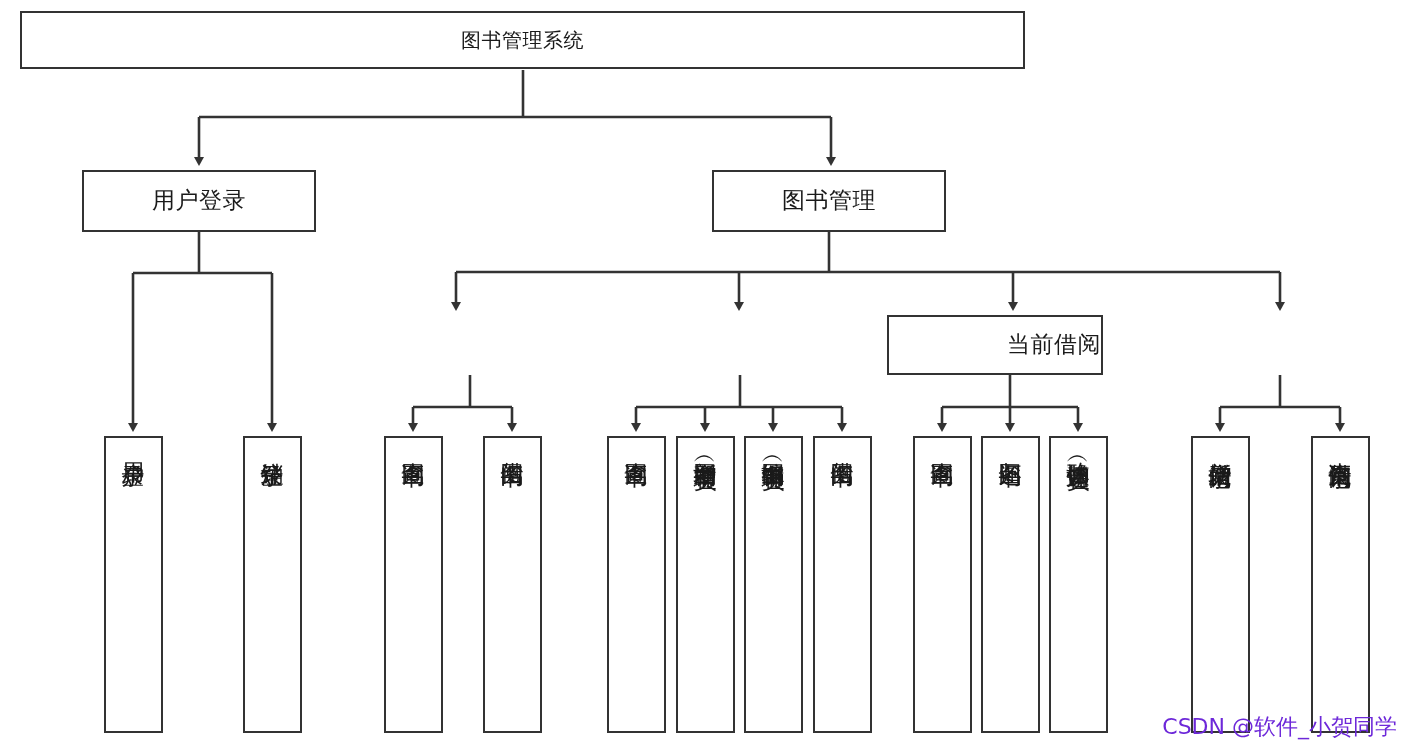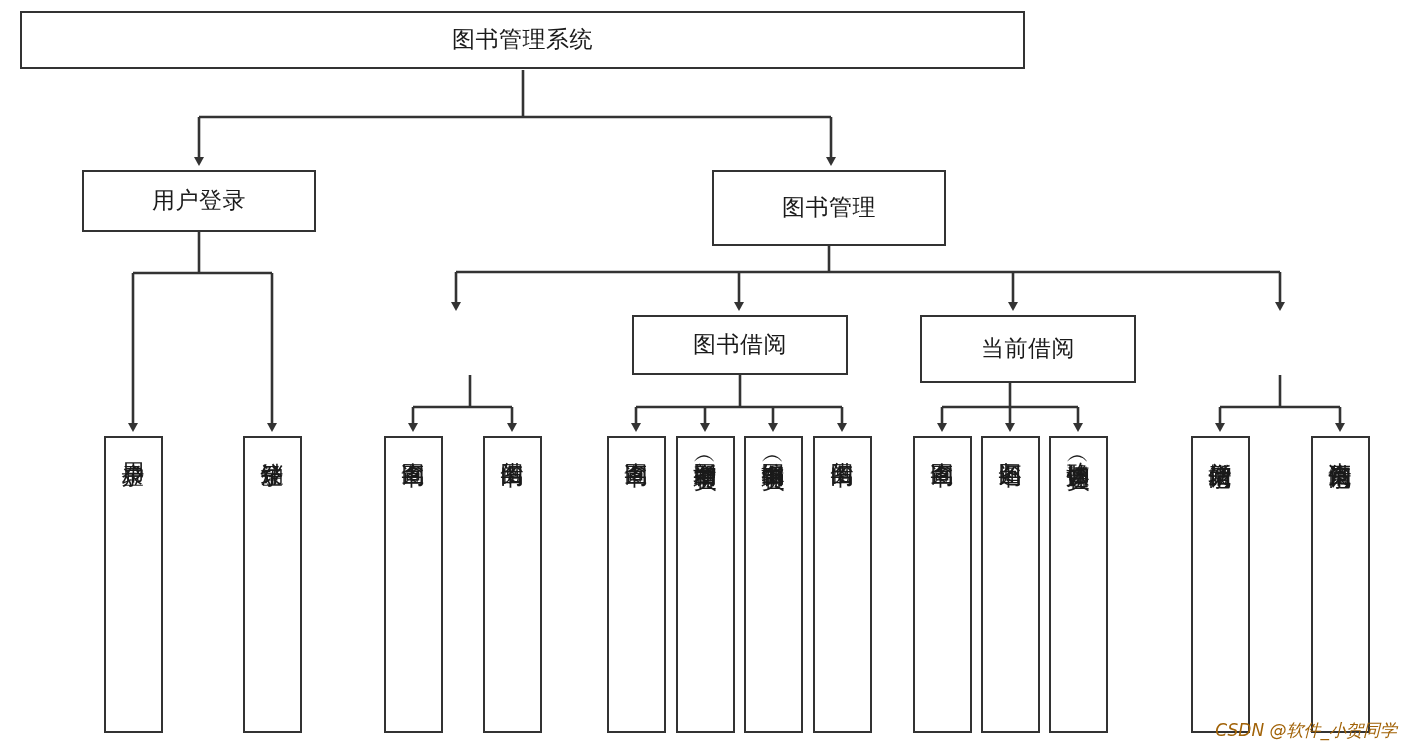--- a/index.html
+++ b/index.html
@@ -50,30 +50,29 @@
     align-items: flex-start;
     padding-top: 6px;
   }
   .node.vert .label {
     writing-mode: vertical-rl;
     text-orientation: upright;
     font-size: 23px;
     line-height: 1.05;
     letter-spacing: 1px;
   }
-  .node.root .label { font-size: 23px; }
+  .node.root .label { font-size: 20px; }
   #watermark {
     position: absolute;
     right: 8px;
     bottom: 5px;
-    font-size: 17px;
-    color: #a16207;
+    font-size: 22px;
+    color: #6d28d9;
     white-space: nowrap;
     font-family: "DejaVu Sans", "Liberation Sans", sans-serif;
-    font-style: italic;
   }
 </style>
 </head>
 <body>
 
 <div id="canvas">
 
   <svg id="edges" viewBox="0 0 1405 747" xmlns="http://www.w3.org/2000/svg">
     <defs>
       <marker id="arrow" markerWidth="9" markerHeight="10" refX="1" refY="5" orient="auto" markerUnits="userSpaceOnUse">
@@ -125,30 +124,27 @@
   </svg>
 
   <div class="node horiz root" style="left:20px; top:11px; width:1005px; height:58px;">
     <span class="label">图书管理系统</span>
   </div>
 
   <div class="node horiz" style="left:82px; top:170px; width:234px; height:62px;">
     <span class="label">用户登录</span>
   </div>
 
-  <div class="node horiz" style="left:712px; top:170px; width:234px; height:76px;">
+  <div class="node horiz" style="left:712px; top:170px; width:234px; height:62px;">
     <span class="label">图书管理</span>
   </div>
 
 
-  <div class="node horiz" style="left:632px; top:315px; width:216px; height:60px;">
-    <span class="label">图书借阅</span>
-  </div>
-
-  <div class="node horiz" style="left:920px; top:315px; width:216px; height:68px;">
+
+  <div class="node horiz" style="left:887px; top:315px; width:216px; height:60px;justify-content:flex-end;">
     <span class="label">当前借阅</span>
   </div>
 
 
   <div class="node vert" style="left:104px; top:436px; width:59px; height:297px;">
     <span class="label">用户登录</span>
   </div>
 
   <div class="node vert" style="left:243px; top:436px; width:59px; height:297px;">
     <span class="label">注销登录</span>

